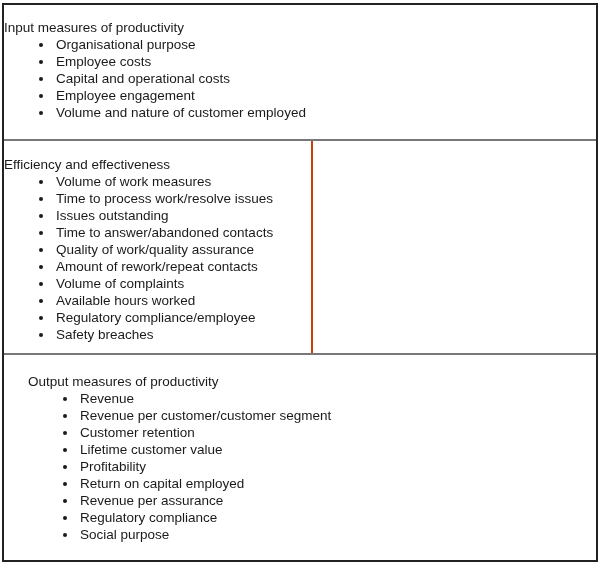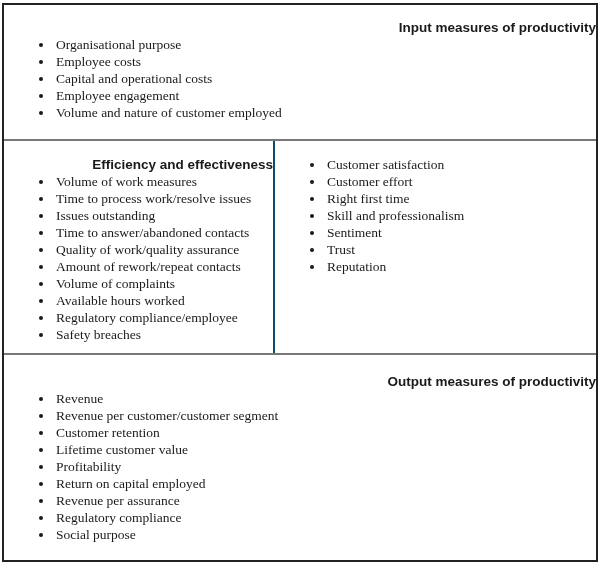--- a/index.html
+++ b/index.html
@@ -34,48 +34,48 @@
   }
 
   .row-mid {
     display: flex;
     height: 216px;
     border-top: 2px solid #787878;
     border-bottom: 2px solid #787878;
   }
 
   .cell-left {
-    width: 271px;
-    border-right: 2px solid #0c4a6e;
+    width: 309px;
+    border-right: 2px solid #c2410c;
     padding-top: 15px;
   }
 
   .cell-right {
     flex: 1;
     padding-top: 15px;
   }
 
   .row-bottom {
     height: 152px;
     padding-top: 18px;
+    margin-left: 24px;
   }
 
   .section-title {
     margin: 0;
     font-size: 13.5px;
-    font-weight: bold;
-    text-align: right;
+    font-weight: normal;
+    text-align: left;
     line-height: 17px;
   }
 
   ul.bullets {
     margin: 0;
     padding: 0 0 0 50px;
     list-style-type: disc;
-    font-family: Liberation Serif, serif;
   }
   ul.bullets li {
     line-height: 17px;
     padding-left: 2px;
   }
 </style>
 </head>
 <body>
 
 <div class="figure">
@@ -102,29 +102,20 @@
           <li>Quality of work/quality assurance</li>
           <li>Amount of rework/repeat contacts</li>
           <li>Volume of complaints</li>
           <li>Available hours worked</li>
           <li>Regulatory compliance/employee</li>
           <li>Safety breaches</li>
         </ul>
     </section>
 
     <section class="cell-right">
-      <ul class="bullets">
-          <li>Customer satisfaction</li>
-          <li>Customer effort</li>
-          <li>Right first time</li>
-          <li>Skill and professionalism</li>
-          <li>Sentiment</li>
-          <li>Trust</li>
-          <li>Reputation</li>
-        </ul>
     </section>
   </div>
 
   <section class="row-bottom">
     <h3 class="section-title">Output measures of productivity</h3>
     <ul class="bullets">
         <li>Revenue</li>
         <li>Revenue per customer/customer segment</li>
         <li>Customer retention</li>
         <li>Lifetime customer value</li>

